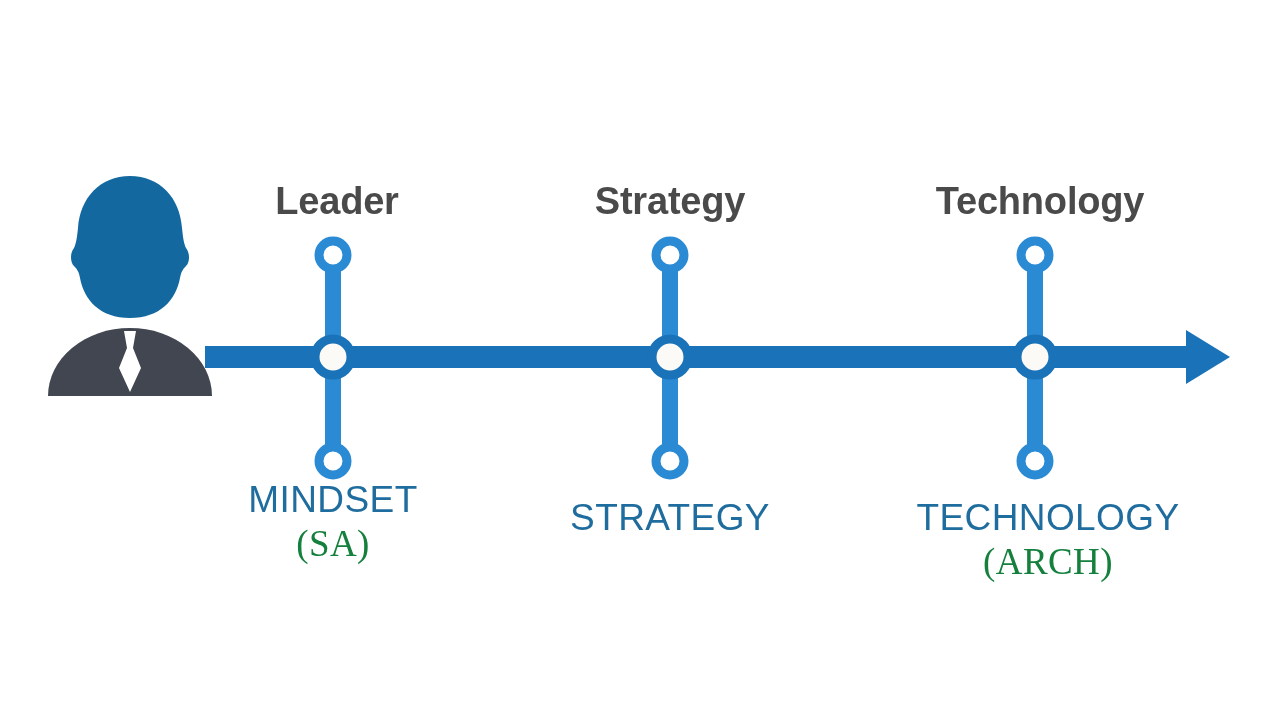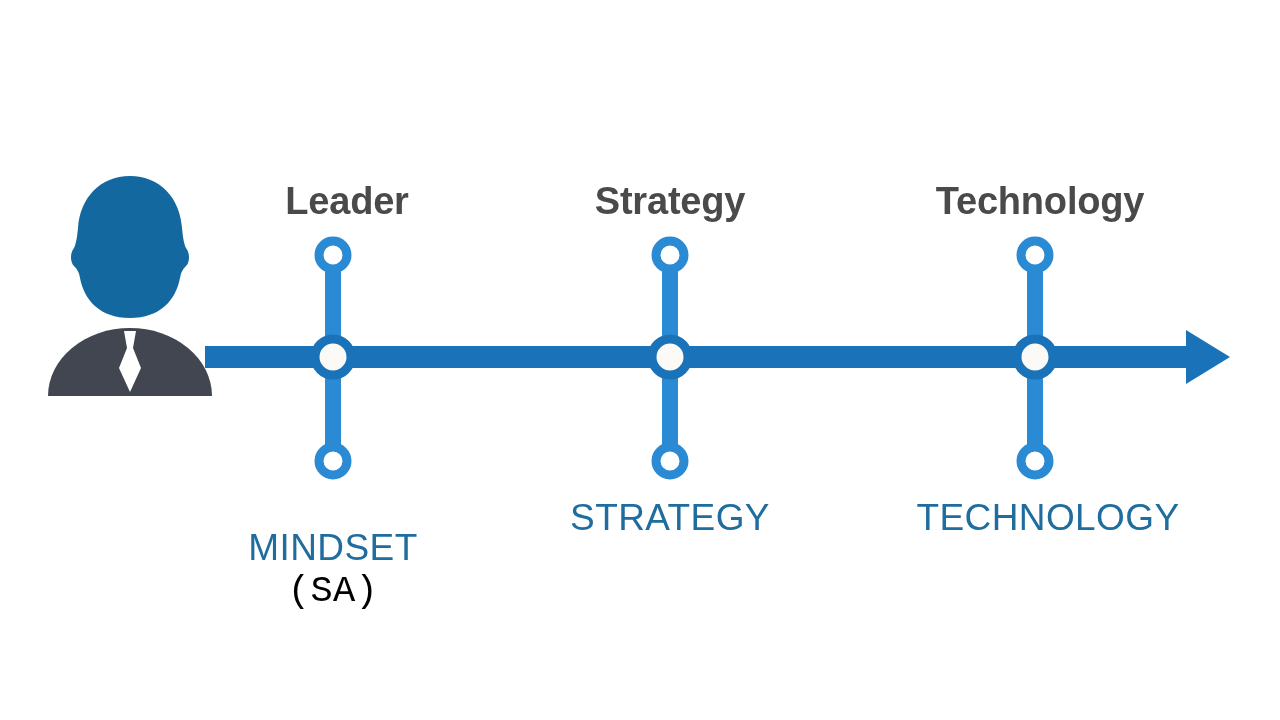--- a/index.html
+++ b/index.html
@@ -48,24 +48,24 @@
   .bottom-label .term {
     display: block;
     font-family: "Liberation Sans", sans-serif;
     font-weight: normal;
     font-size: 37px;
     color: #1f6d9e;
     letter-spacing: 0.4px;
   }
   .bottom-label .abbr {
     display: block;
-    font-family: Liberation Mono, monospace;
+    font-family: Liberation Serif, serif;
     font-weight: normal;
     font-size: 37px;
-    color: #000000;
+    color: #15803d;
     letter-spacing: 0.4px;
     margin-top: 4px;
   }
 </style>
 </head>
 <body>
 
 <div id="stage">
 
   <svg id="diagram-svg" viewBox="0 0 1280 720" xmlns="http://www.w3.org/2000/svg">
@@ -122,32 +122,33 @@
     <g>
       <rect x="1027" y="255" width="16" height="105" fill="#2b8ad4"></rect>
       <rect x="1027" y="355" width="16" height="107" fill="#2b8ad4"></rect>
       <circle cx="1035" cy="255" r="14" fill="#ffffff" stroke="#2b8ad4" stroke-width="9"></circle>
       <circle cx="1035" cy="461" r="14" fill="#ffffff" stroke="#2b8ad4" stroke-width="9"></circle>
       <circle cx="1035" cy="357" r="18" fill="#fbfaf7" stroke="#1a72b8" stroke-width="9"></circle>
     </g>
 
   </svg>
 
-  <div class="top-label" style="left:347px; top:182px;">Leader</div>
+  <div class="top-label" style="left:337px; top:182px;">Leader</div>
 
   <div class="top-label" style="left:670px; top:182px;">Strategy</div>
 
   <div class="top-label" style="left:1040px; top:182px;">Technology</div>
 
-  <div class="bottom-label" style="left:333px; top:528px;">
+  <div class="bottom-label" style="left:333px; top:480px;">
     <span class="term">MINDSET</span>
     <span class="abbr">(SA)</span>
   </div>
 
   <div class="bottom-label" style="left:670px; top:498px;">
     <span class="term">STRATEGY</span>
   </div>
 
   <div class="bottom-label" style="left:1048px; top:498px;">
     <span class="term">TECHNOLOGY</span>
+    <span class="abbr">(ARCH)</span>
   </div>
 
 </div>
 
 </body></html>

